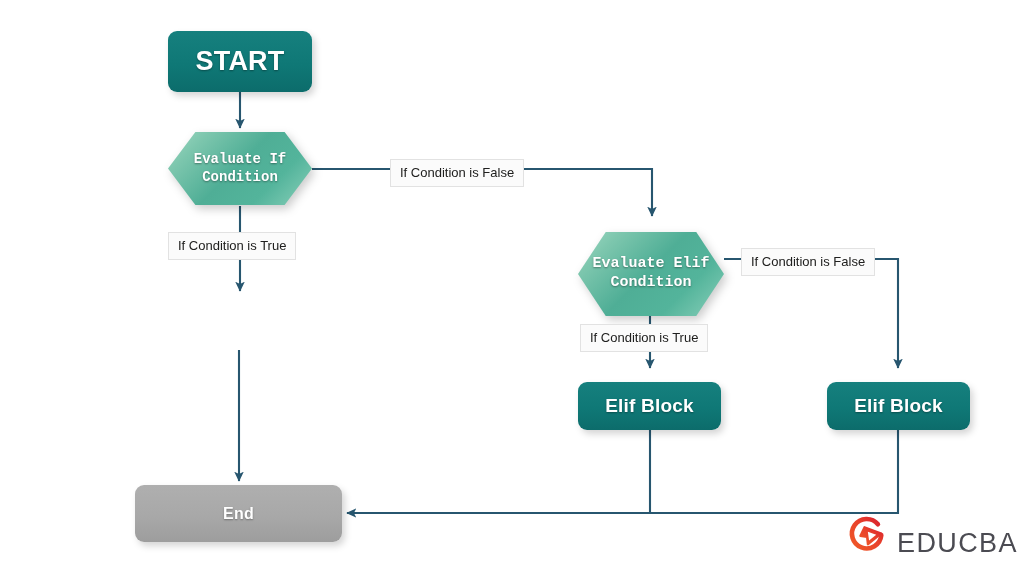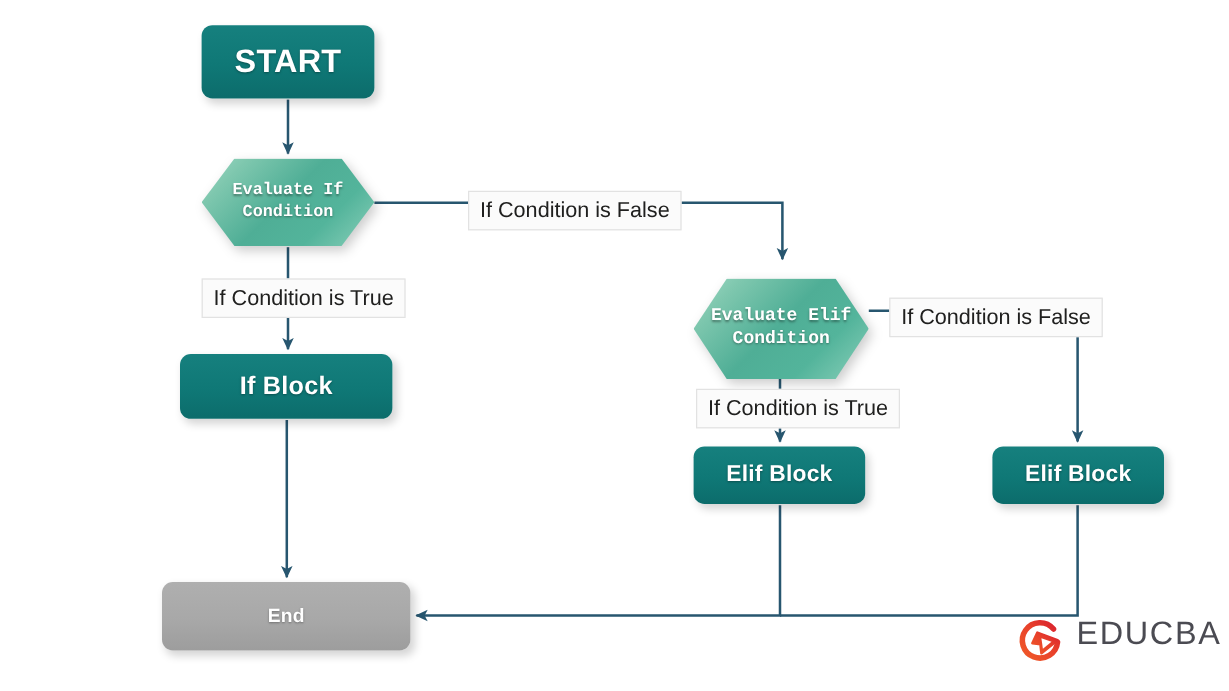--- a/index.html
+++ b/index.html
@@ -41,20 +41,21 @@
 
   .rect-node {
     border-radius: 9px;
     letter-spacing: 0.2px;
     text-shadow: 0 1px 2px rgba(0,0,0,0.35);
     box-shadow: 3px 4px 7px rgba(0,0,0,0.17);
   }
 
   .teal {
     background: linear-gradient(180deg, #16807e 0%, #0f7876 55%, #0c6c6b 100%);
+    margin-top: 10px;
   }
 
   .grey {
     background: linear-gradient(180deg, #afafaf 0%, #a8a8a8 55%, #9d9d9d 100%);
   }
 
   
   .n-start {
     left: 168px;
     top: 21px;
@@ -149,38 +150,38 @@
     font-size: 15px;
   }
 
   
   .edge-label {
     position: absolute;
     box-sizing: border-box;
     background: #fbfbfb;
     border: 1px solid #e2e2e2;
     color: #20201f;
-    font-size: 18px;
+    font-size: 13px;
     line-height: 1;
     padding: 6px 9px 7px 9px;
     white-space: nowrap;
     z-index: 4;
   }
   .el-false1 { left: 390px; top: 159px; }
   .el-true1  { left: 168px; top: 232px; }
   .el-false2 { left: 741px; top: 248px; }
   .el-true2  { left: 580px; top: 324px; }
 
   
   .logo {
     position: absolute;
     left: 846px;
     top: 515px;
     display: flex;
-    align-items: flex-start;
+    align-items: flex-end;
     z-index: 5;
   }
   .logo-mark {
     width: 42px;
     height: 42px;
     flex: 0 0 42px;
   }
   .logo-text {
     margin-left: 9px;
     font-size: 27px;
@@ -227,23 +228,20 @@
 
   <div class="hex n-hexif">
     <div class="hex-shape">
       <div class="hex-label">
         <span>Evaluate If</span><br>
         <span>Condition</span>
       </div>
     </div>
   </div>
 
-  <div class="node rect-node teal n-ifblock">
-    <span>If Block</span>
-  </div>
 
   <div class="hex n-hexelif">
     <div class="hex-shape">
       <div class="hex-label">
         <span>Evaluate Elif</span><br>
         <span>Condition</span>
       </div>
     </div>
   </div>
 

